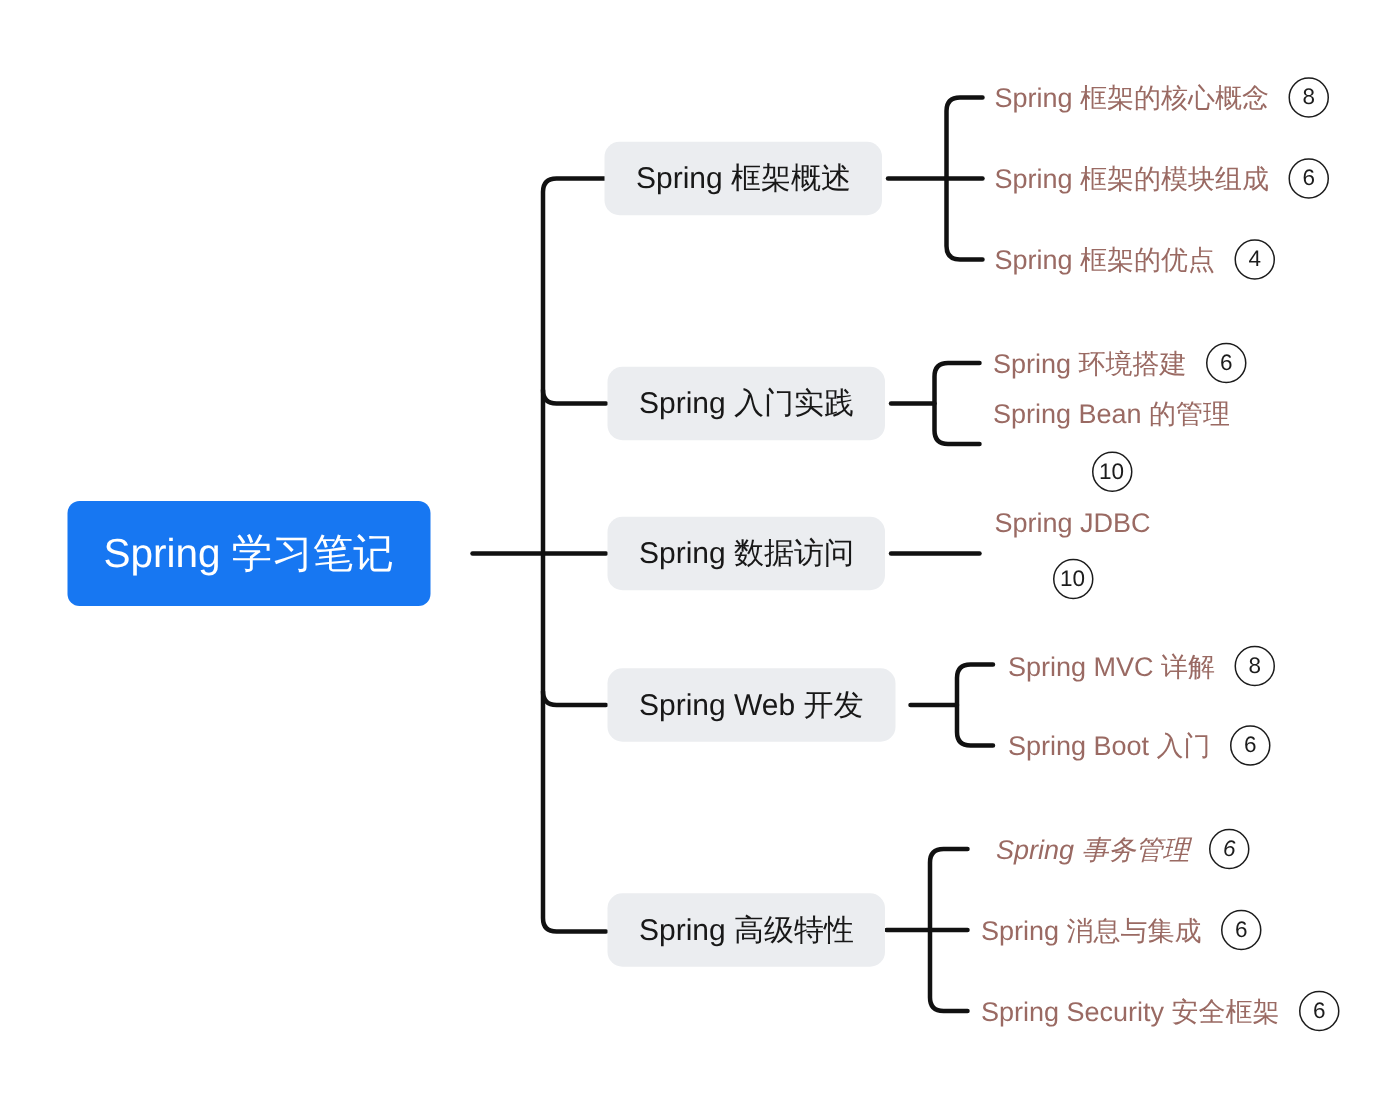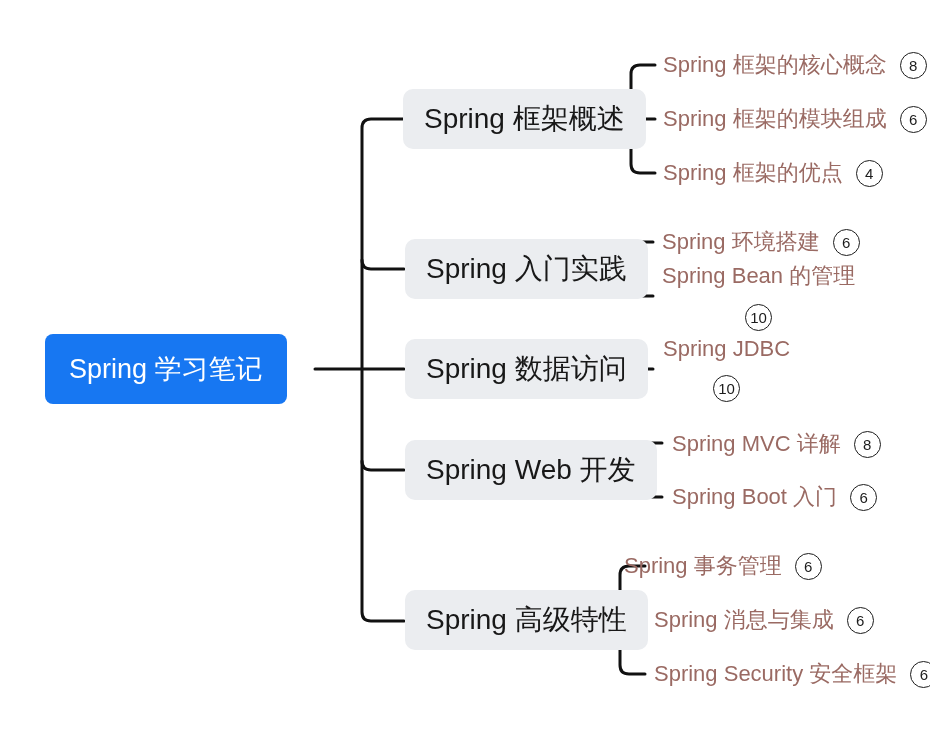--- a/index.html
+++ b/index.html
@@ -27,37 +27,37 @@
     background: var(--root-bg, #1777f2);
     color: var(--root-text, #ffffff);
     font-size: 27px;
     padding: 17px 24px;
     border-radius: 8px;
   }
 
   .node.l1 {
     background: var(--branch-bg, #ebedf0);
     color: #181818;
-    font-size: 28px;
+    font-size: 20px;
     padding: 11px 21px;
     border-radius: 10px;
   }
 
   .leaf {
     position: absolute;
     transform: translateY(-50%);
     display: flex;
     align-items: center;
     gap: 13px;
     white-space: nowrap;
   }
 
   .leaf-label {
     color: var(--leaf-text, #9a6a63);
-    font-size: 22px;
+    font-size: 18px;
   }
 
   .badge {
     min-width: 27px;
     height: 27px;
     padding: 0 4px;
     border: 1.6px solid #1c1c1c;
     border-radius: 14px;
     display: flex;
     align-items: center;
@@ -136,21 +136,21 @@
 
   <div class="leaf" style="left:672px; top:444px;">
     <span class="leaf-label">Spring MVC 详解</span>
     <span class="badge">8</span>
   </div>
   <div class="leaf" style="left:672px; top:497px;">
     <span class="leaf-label">Spring Boot 入门</span>
     <span class="badge">6</span>
   </div>
 
-  <div class="leaf" style="left:624px; top:566px;">
+  <div class="leaf" style="left:664px; top:566px;font-style:italic;">
     <span class="leaf-label">Spring 事务管理</span>
     <span class="badge">6</span>
   </div>
   <div class="leaf" style="left:654px; top:620px;">
     <span class="leaf-label">Spring 消息与集成</span>
     <span class="badge">6</span>
   </div>
   <div class="leaf" style="left:654px; top:674px;">
     <span class="leaf-label">Spring Security 安全框架</span>
     <span class="badge">6</span>

